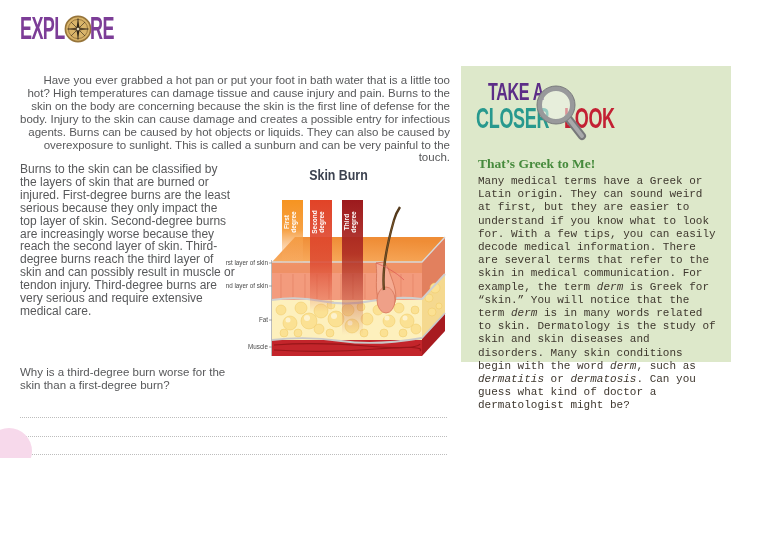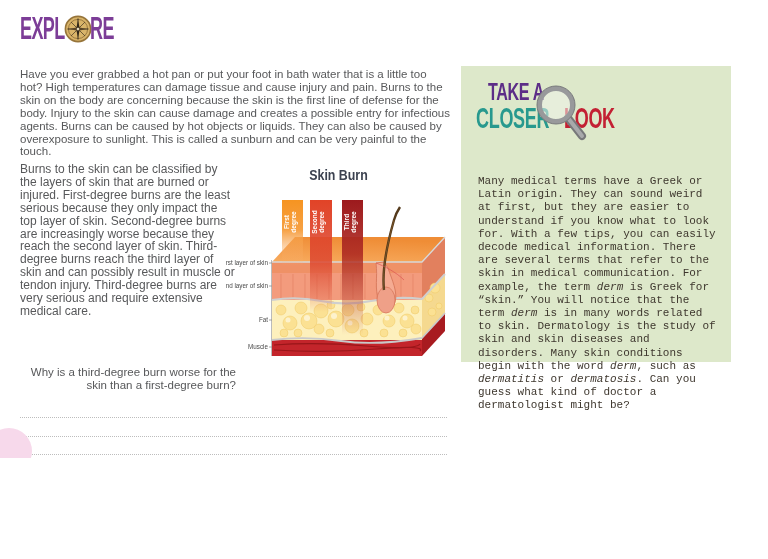--- a/index.html
+++ b/index.html
@@ -9,26 +9,26 @@
   
   .explore{position:absolute;left:20px;top:13px;height:32px;}
   .explore .word{position:absolute;top:0;font-weight:bold;font-size:31px;line-height:31px;
                  color:#7c3d97;letter-spacing:-1px;transform:scaleX(0.58);transform-origin:left top;
                  white-space:nowrap;}
   .explore .w1{left:0;}
   .explore .w2{left:70px;}
   .explore .compass{position:absolute;left:44px;top:2px;width:28px;height:28px;}
 
   
-  .intro{position:absolute;left:20px;top:68px;width:430px;font-size:11.5px;line-height:12.9px;
-         color:#57585a;}
+  .intro{position:absolute;left:20px;top:74px;width:430px;font-size:11.5px;line-height:12.9px;
+         color:#57585a;text-align:right;}
   .para2{position:absolute;left:20px;top:163px;width:216px;font-size:12px;line-height:12.9px;
          color:#57585a;}
   .question{position:absolute;left:20px;top:366px;width:216px;font-size:11.5px;line-height:12.9px;
-            color:#57585a;text-align:right;}
+            color:#57585a;}
 
   
   .diagram-title{position:absolute;left:226px;top:166px;width:225px;text-align:center;
                  font-size:15.5px;font-weight:bold;color:#3c4250;transform:scaleX(0.8);
                  transform-origin:center top;z-index:3;}
   .diagram-svg{position:absolute;left:226px;top:160px;width:225px;height:235px;z-index:2;}
 
   
   .answers{position:absolute;left:20px;top:399px;width:427px;}
   .answer-line{height:17.8px;border-bottom:1px dotted #bdbdbd;}
@@ -224,17 +224,18 @@
       <span class="takea">TAKE A</span>
       <span class="closer">CLOSER</span>
       <span class="look">LOOK</span>
       <svg class="magnifier" viewBox="0 0 58 66">
         <line x1="34" y1="38" x2="48" y2="56" stroke="#77787a" stroke-width="8" stroke-linecap="round"></line>
         <line x1="34" y1="38" x2="48" y2="56" stroke="#a8a9ab" stroke-width="4" stroke-linecap="round"></line>
         <circle cx="22" cy="25" r="16.5" fill="#eef3ea" fill-opacity="0.55" stroke="#98999b" stroke-width="5"></circle>
         <circle cx="22" cy="25" r="19" fill="none" stroke="#7a7b7d" stroke-width="1"></circle>
       </svg>
     </div>
+    <div class="greenhead">That’s Greek to Me!</div>
     <div class="greenbody"><span>Many medical terms have a Greek or Latin origin. They can sound weird at first, but they are easier to understand if you know what to look for. With a few tips, you can easily decode medical information. There are several terms that refer to the skin in medical communication. For example, the term </span><span style="font-style: italic;">derm</span><span> is Greek for “skin.” You will notice that the term </span><span style="font-style: italic;">derm</span><span> is in many words related to skin. Dermatology is the study of skin and skin diseases and disorders. Many skin conditions begin with the word </span><span style="font-style: italic;">derm</span><span>, such as </span><span style="font-style: italic;">dermatitis</span><span> or </span><span style="font-style: italic;">dermatosis</span><span>. Can you guess what kind of doctor a dermatologist might be?</span></div>
   </div>
 
   <div class="pink-corner"></div>
 </div>
 
 </body></html>

